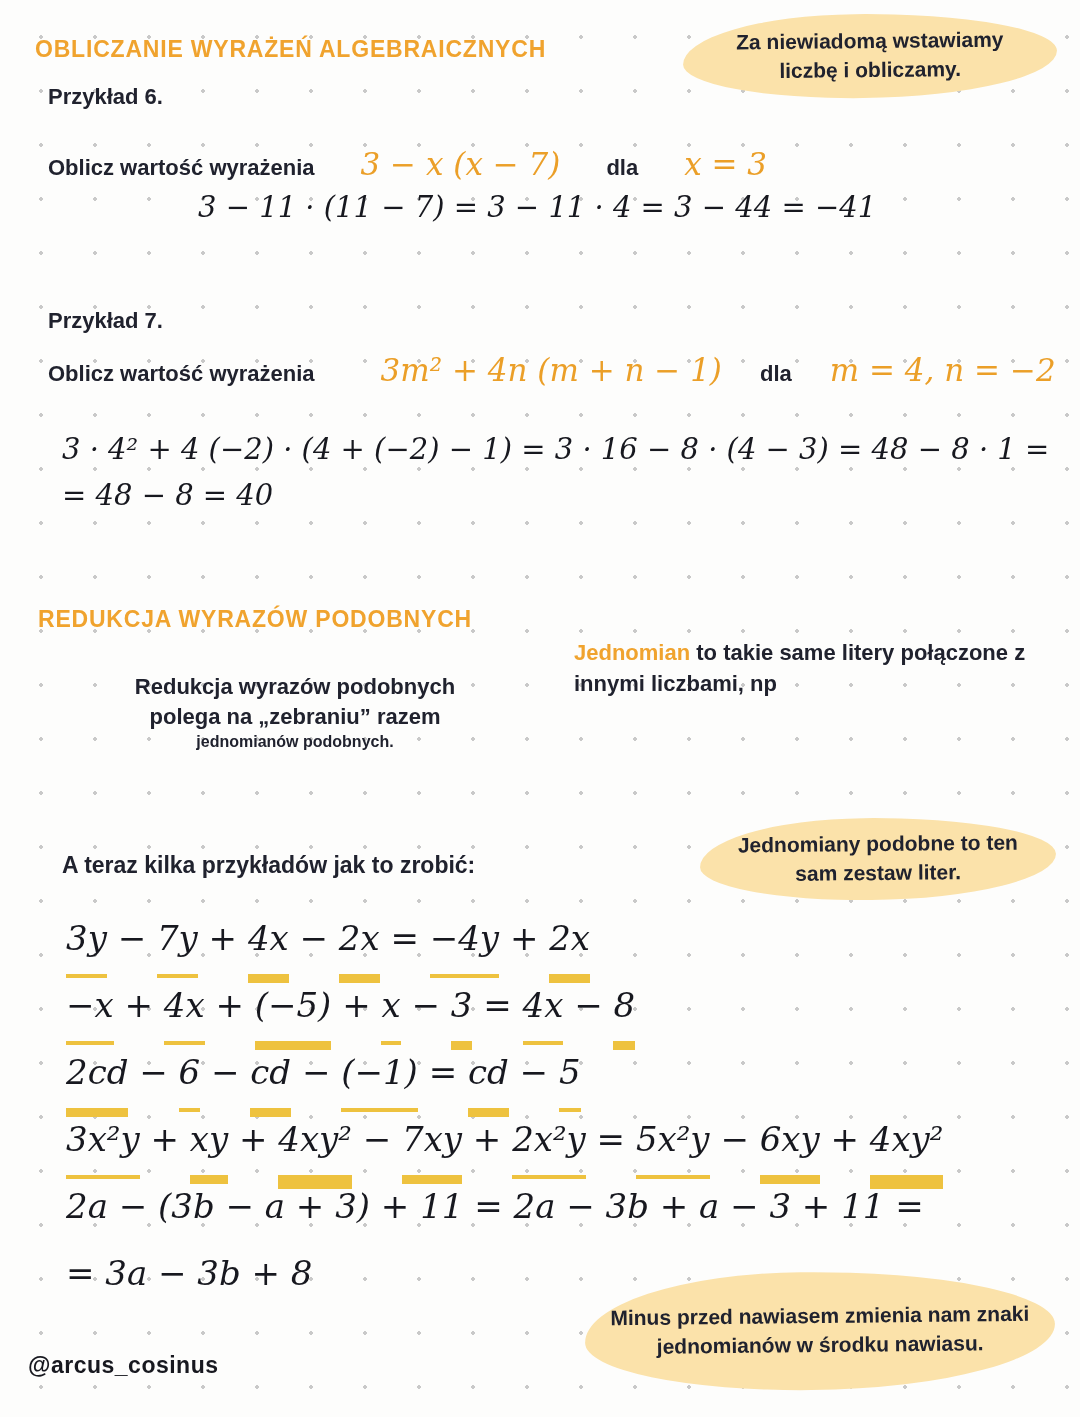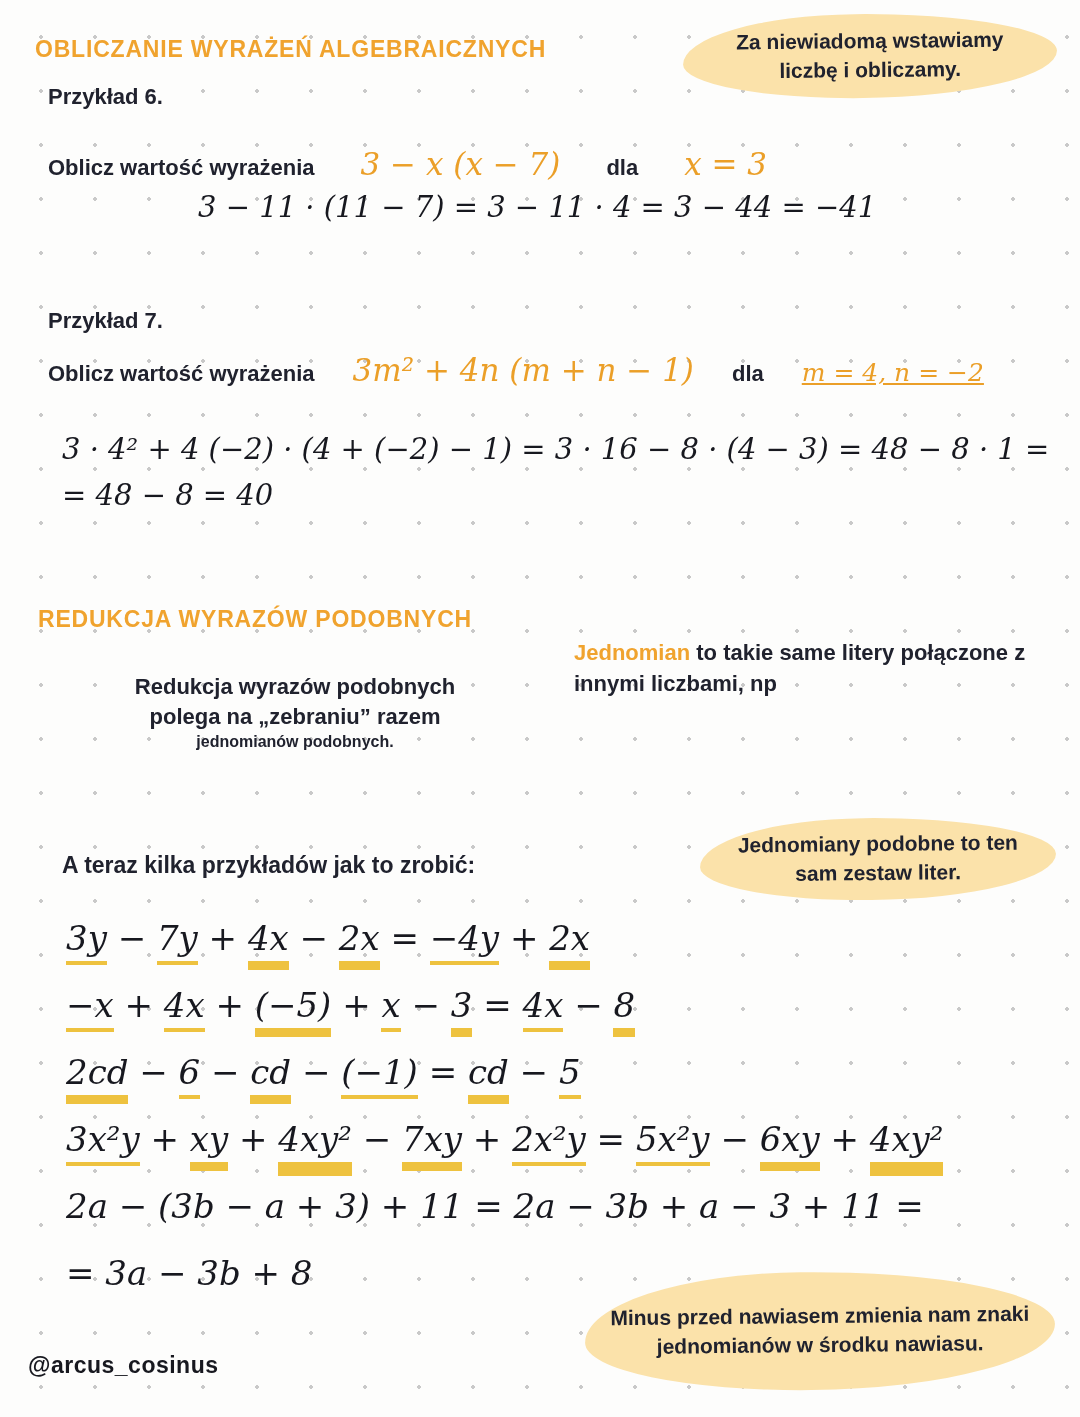--- a/index.html
+++ b/index.html
@@ -40,21 +40,21 @@
   }
   .blob .hand{font-size:21px;line-height:1.38;}
   .row{display:flex;align-items:baseline;}
   .centered{text-align:center;}
   .mline{
     font-family:"DejaVu Serif",serif;font-style:italic;
     font-size:34px;color:#17181f;
     margin-bottom:27px;
     white-space:nowrap;
   }
-  .mline span{padding-bottom:3px;margin-top:28px;}
+  .mline span{padding-bottom:16px;margin-top:28px;}
   .u1{box-shadow:0 4px 0 var(--underline);}
   .u2{box-shadow:0 4px 0 var(--underline),0 9px 0 var(--underline);}
   .u3{box-shadow:0 4px 0 var(--underline),0 9px 0 var(--underline),0 14px 0 var(--underline);}
   .handle{font-weight:800;font-size:23px;letter-spacing:.5px;color:#17181f;}
 </style>
 </head>
 <body>
 
 <div class="page">
 
@@ -72,23 +72,23 @@
     <span class="hand" style="font-size:22px;">dla</span>
     <span class="math accent" style="font-size:31px;">x = 3</span>
   </div>
 
   <div class="abs math dark" style="left:198px;top:190px;font-size:29px;">3 − 11 · (11 − 7) = 3 − 11 · 4 = 3 − 44 = −41</div>
 
   <div class="abs hand" style="left:48px;top:308px;font-size:22px;">Przykład 7.</div>
 
   <div class="abs row" style="left:48px;top:352px;gap:38px;">
     <span class="hand" style="font-size:22px;">Oblicz wartość wyrażenia</span>
-    <span class="math accent" style="font-size:31px;">3m² + 4n (m + n − 1)</span>
+    <span class="math accent" style="font-size:31px;margin-left:28px;">3m² + 4n (m + n − 1)</span>
     <span class="hand" style="font-size:22px;">dla</span>
-    <span class="math accent" style="font-size:25px;text-decoration:underline;">m = 4, n = −2</span>
+    <span class="math accent" style="font-size:31px;">m = 4, n = −2</span>
   </div>
 
   <div class="abs math dark" style="left:62px;top:432px;font-size:29px;">3 · 4² + 4 (−2) · (4 + (−2) − 1) = 3 · 16 − 8 · (4 − 3) = 48 − 8 · 1 =</div>
   <div class="abs math dark" style="left:62px;top:478px;font-size:29px;text-align:center;">= 48 − 8 = 40</div>
 
   <div class="abs heading" style="left:38px;top:606px;">REDUKCJA WYRAZÓW PODOBNYCH</div>
 
   <div class="abs centered" style="left:80px;top:672px;width:430px;">
     <div class="hand" style="font-size:22px;line-height:1.35;">Redukcja wyrazów podobnych</div>
     <div class="hand" style="font-size:22px;line-height:1.35;">polega na „zebraniu” razem</div>

